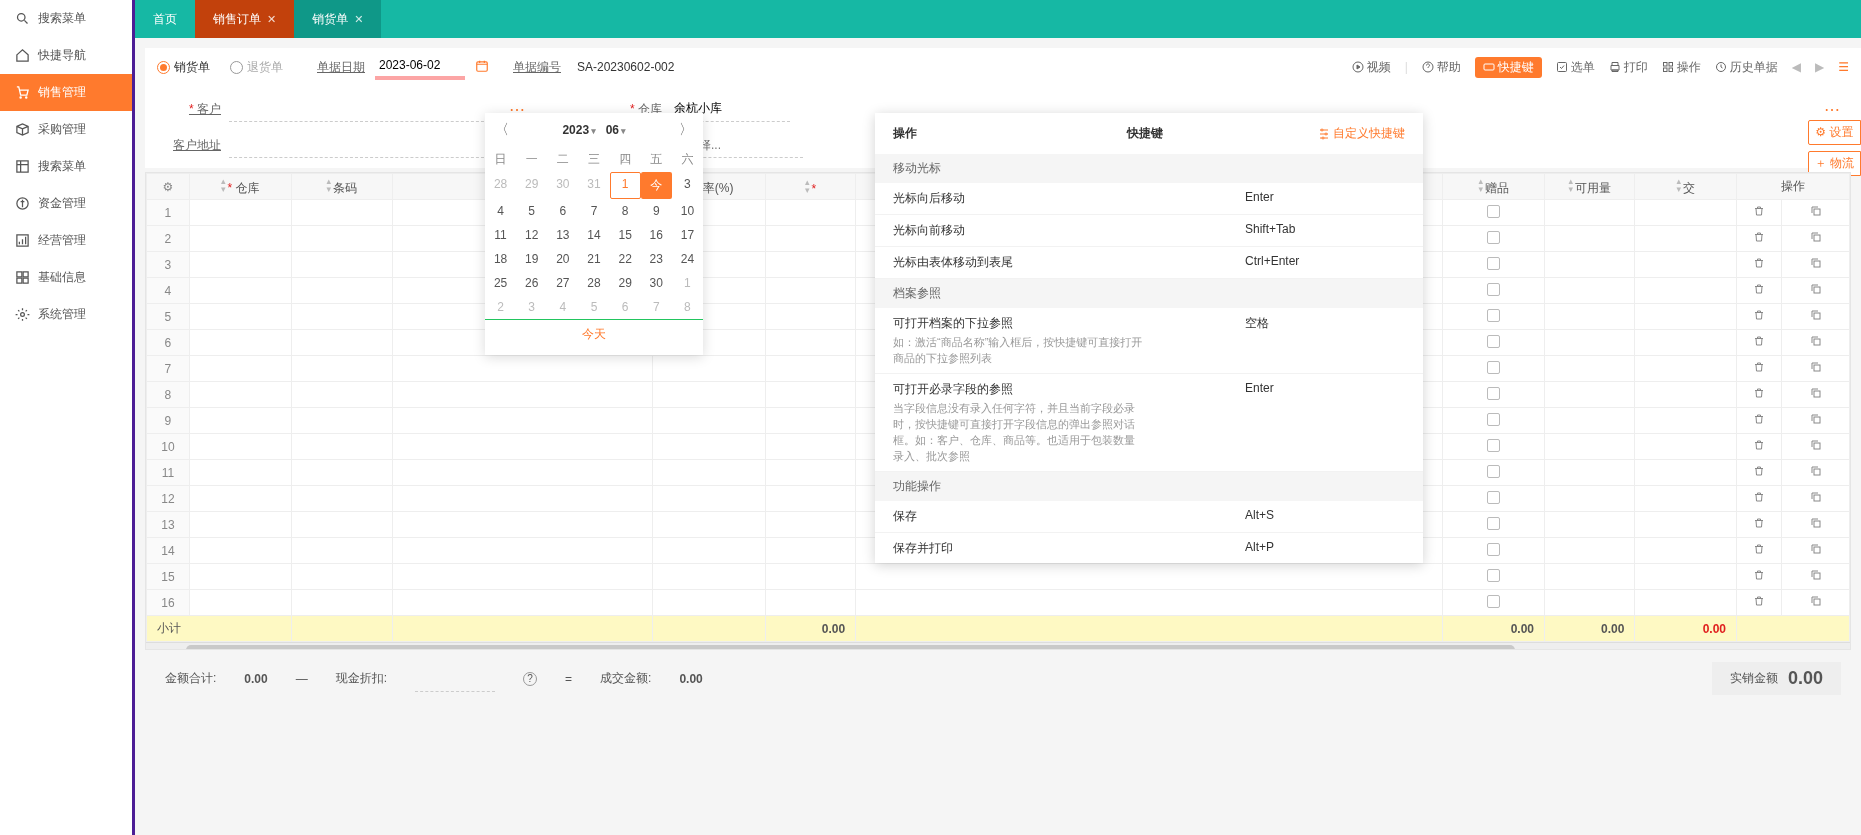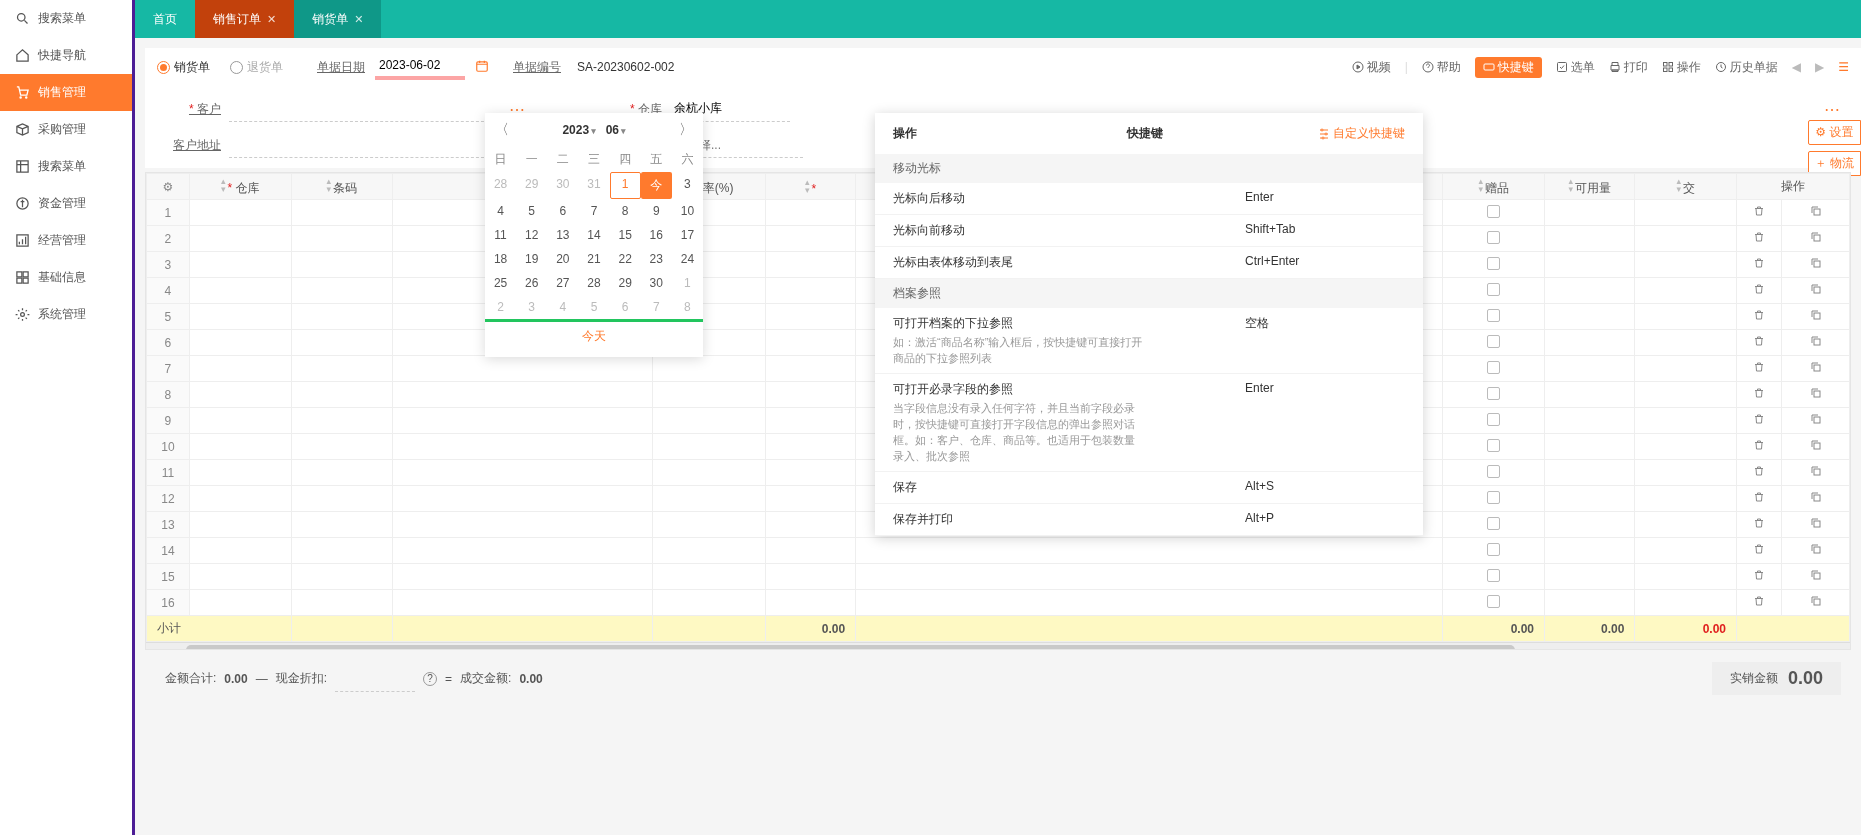--- a/index.html
+++ b/index.html
@@ -39,41 +39,41 @@
 th,td { border:1px solid #eee; height:26px; text-align:center; font-size:12px; color:#555; overflow:hidden; white-space:nowrap; }
 th { background:#f7f7f7; font-weight:normal; position:relative; }
 .sorter { color:#bbb; font-size:9px; margin-right:2px; display:inline-block; line-height:8px; }
 .gear { color:#888; }
 .rownum { width:38px; background:#fafafa; color:#888; }
 .subtotal td { background:#fef9c3; color:#555; }
 .amt { text-align:right; padding-right:10px; font-weight:bold; }
 .amt.red { color:#e02020; }
 .hscroll { height:14px; background:#eee; border-top:1px solid #ddd; position:relative; }
 .hthumb { position:absolute; left:40px; top:2px; height:10px; width:78%; background:#c9c9c9; border-radius:5px; }
-.footer { display:flex; align-items:center; gap:8px; padding:12px 20px; background:#f5f5f5; color:#555; }
+.footer { display:flex; align-items:center; gap:28px; padding:12px 20px; background:#f5f5f5; color:#555; }
 .footer .val { font-weight:bold; }
 .footer .rbox { margin-left:auto; background:#eee; padding:6px 18px; display:flex; align-items:center; gap:10px; }
 .rbox .big { font-size:18px; font-weight:bold; }
 .checkbox { width:13px; height:13px; border:1px solid #bbb; display:inline-block; border-radius:2px; }
 .rowico { color:#888; cursor:pointer; font-size:13px; margin:0 3px; }
 .ellips { color:#ff7a2d; font-size:16px; cursor:pointer; letter-spacing:1px; }
 
 
 .calendar { position:absolute; left:350px; top:75px; width:218px; background:#fff; box-shadow:0 2px 12px rgba(0,0,0,.15); z-index:50; padding-bottom:6px; }
 .cal-hd { display:flex; align-items:center; justify-content:space-between; padding:8px 10px; }
 .cal-nav { cursor:pointer; color:#666; font-size:14px; }
 .cal-ym { display:flex; gap:10px; color:#333; font-weight:bold; }
 .cal-ym span::after { content:"▾"; font-size:9px; color:#888; margin-left:2px; }
 .cal-grid { display:grid; grid-template-columns:repeat(7,1fr); text-align:center; }
 .cal-dow { color:#888; padding:4px 0; }
 .cal-day { padding:5px 0; color:#555; cursor:pointer; }
 .cal-day.dim { color:#bbb; }
 .cal-day.today { background:#ff7a2d; color:#fff; border-radius:2px; }
 .cal-day.sel { border:1px solid #ff7a2d; color:#ff7a2d; border-radius:2px; padding:4px 0; }
-.cal-foot { text-align:center; color:#ff7a2d; padding:6px 0; border-top:3px solid #22c55e; cursor:pointer; }
+.cal-foot { text-align:center; color:#ff7a2d; padding:6px 0; border-top:1px solid #22c55e; cursor:pointer; }
 
 
 .sk { position:absolute; left:740px; top:75px; width:548px; max-height:450px; background:#fff; box-shadow:0 2px 12px rgba(0,0,0,.18); z-index:60; overflow-y:auto; }
 .sk-hd { display:flex; align-items:center; padding:12px 18px; }
 .sk-hd .t1 { font-weight:bold; }
 .sk-hd .t2 { margin-left:210px; font-weight:bold; }
 .sk-hd .cust { margin-left:auto; color:#ff7a2d; cursor:pointer; display:flex; align-items:center; gap:3px; }
 .sk-sec { background:#f5f5f5; padding:6px 18px; color:#666; }
 .sk-row { display:flex; padding:7px 18px; border-bottom:1px solid #f2f2f2; }
 .sk-row .op { flex:1; }
@@ -770,20 +770,21 @@
               </div>
               <div class="kk">空格</div>
             </div>
             <div class="sk-row">
               <div class="op">
                 <div>可打开必录字段的参照</div>
                 <div class="sub">当字段信息没有录入任何字符，并且当前字段必录时，按快捷键可直接打开字段信息的弹出参照对话框。如：客户、仓库、商品等。也适用于包装数量录入、批次参照</div>
               </div>
               <div class="kk">Enter</div>
             </div>
+            <div class="sk-sec">功能操作</div>
             <div class="sk-row">
               <div class="op">
                 <div>保存</div>
               </div>
               <div class="kk">Alt+S</div>
             </div>
             <div class="sk-row">
               <div class="op">
                 <div>保存并打印</div>
               </div>

